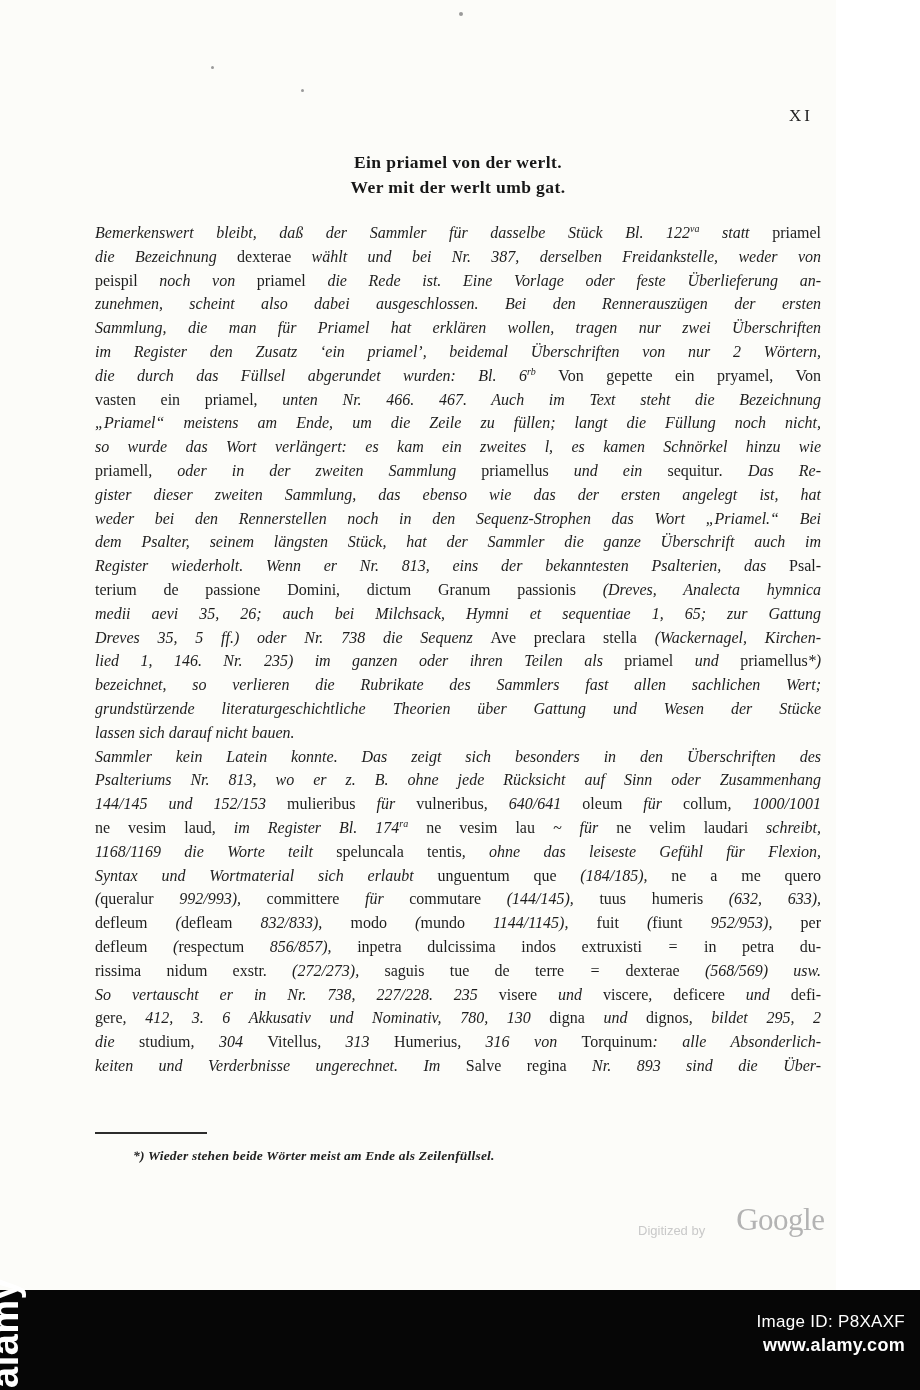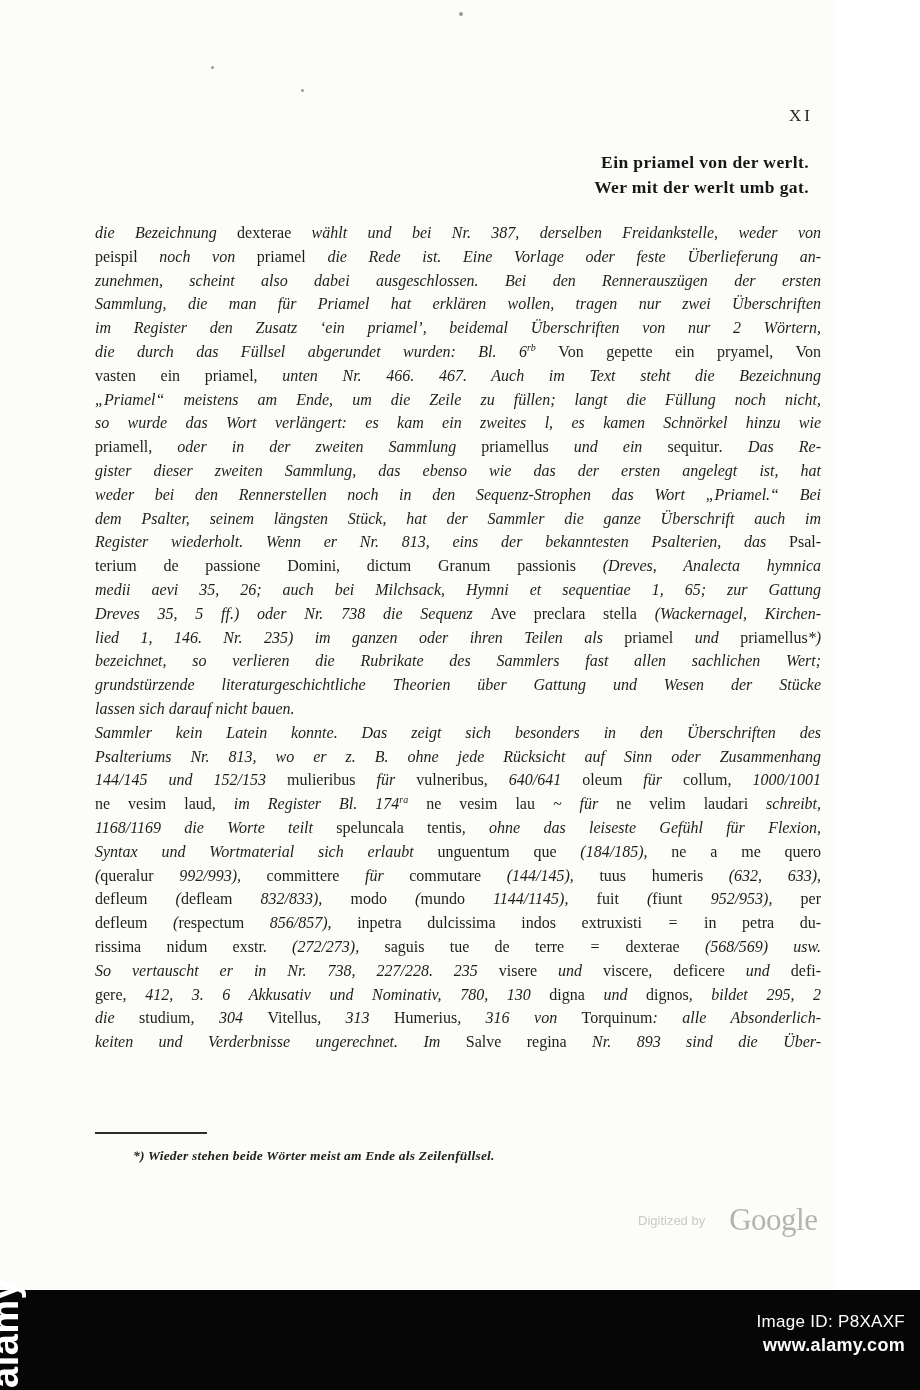--- a/index.html
+++ b/index.html
@@ -15,22 +15,22 @@
   }
   .right-strip {
     position:absolute; left:836px; top:0; width:84px; height:1290px;
     background:#ffffff;
   }
   .page-number {
     position:absolute; left:789px; top:106px;
     font-size:17px; letter-spacing:3px; color:#242424;
   }
   .headings {
-    position:absolute; left:83px; top:150px; width:726px;
-    text-align:right; color:#171717;
+    position:absolute; left:95px; top:150px; width:726px;
+    text-align:center; color:#171717;
   }
   .heading {
     font-weight:bold; font-size:17.5px; line-height:25px; letter-spacing:0.4px;
   }
   .body-text {
     position:absolute; left:95px; top:221px; width:726px;
     font-style:italic; font-size:16px; line-height:23.8px; color:#1d1d1d;
   }
   .line { text-align:justify; text-align-last:justify; }
   .line-last { text-align-last:left; }
@@ -40,21 +40,21 @@
   .footnote-rule {
     position:absolute; left:95px; top:1132px; width:112px; height:2px; background:#2c2c2c;
   }
   .footnote {
     position:absolute; left:133px; top:1148px;
     font-size:13.5px; font-style:italic; font-weight:bold; color:#222222;
     letter-spacing:0.2px;
   }
   .google-mark {
     position:absolute; left:638px; top:1202px; width:200px;
-    display:flex; align-items:center; 
+    display:flex; align-items:flex-end; gap:7px;
     font-family:"Liberation Sans", sans-serif; white-space:nowrap;
   }
   .google-prefix { font-size:13px; color:#c9c9c9; }
   .google-logo {
     font-size:31px; color:#b3b3b3; letter-spacing:-0.5px;
     font-family:"Liberation Serif", serif;
     margin-left:24px;
   }
   .alamy-bar {
     position:absolute; left:0; top:1290px; width:920px; height:100px;
@@ -82,20 +82,21 @@
   <div class="scan">
 
     <div class="page-number">XI</div>
 
     <div class="headings">
       <div class="heading">Ein priamel von der werlt.</div>
       <div class="heading">Wer mit der werlt umb gat.</div>
     </div>
 
     <div class="body-text">
+        <div class="line">Bemerkenswert bleibt, daß der Sammler für dasselbe Stück Bl. 122<sup>va</sup> statt <span class="roman">priamel</span></div>
         <div class="line">die Bezeichnung <span class="roman">dexterae</span> wählt und bei Nr. 387, derselben Freidankstelle, weder von</div>
         <div class="line"><span class="roman">peispil</span> noch von <span class="roman">priamel</span> die Rede ist.  Eine Vorlage oder feste Überlieferung an-</div>
         <div class="line">zunehmen, scheint also dabei ausgeschlossen.  Bei den Rennerauszügen der ersten</div>
         <div class="line">Sammlung, die man für Priamel hat erklären wollen, tragen nur zwei Überschriften</div>
         <div class="line">im Register den Zusatz ‘ein priamel’, beidemal Überschriften von nur 2 Wörtern,</div>
         <div class="line">die durch das Füllsel abgerundet wurden: Bl. 6<sup>rb</sup> <span class="roman">Von gepette ein pryamel, Von</span></div>
         <div class="line"><span class="roman">vasten ein priamel,</span> unten Nr. 466. 467.  Auch im Text steht die Bezeichnung</div>
         <div class="line">„Priamel“ meistens am Ende, um die Zeile zu füllen; langt die Füllung noch nicht,</div>
         <div class="line">so wurde das Wort verlängert: es kam ein zweites l, es kamen Schnörkel hinzu wie</div>
         <div class="line"><span class="roman">priamell</span>, oder in der zweiten Sammlung <span class="roman">priamellus</span> und ein <span class="roman">sequitur</span>.  Das Re-</div>

